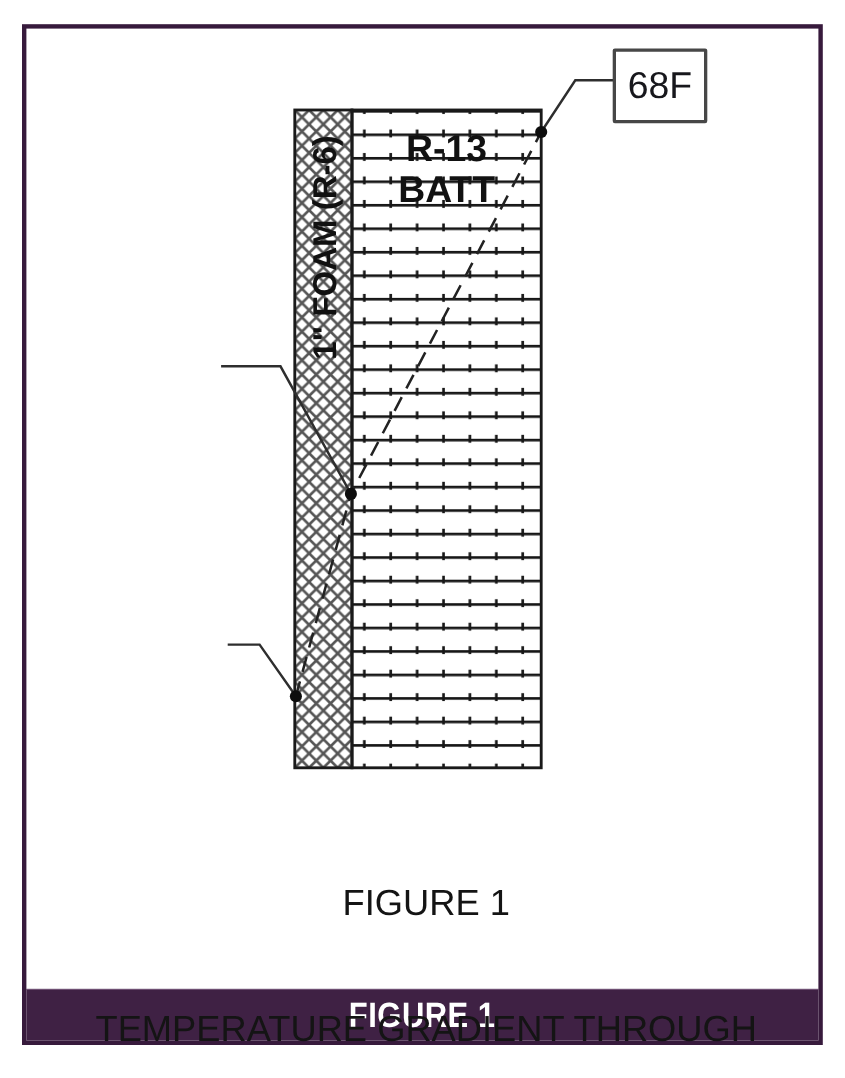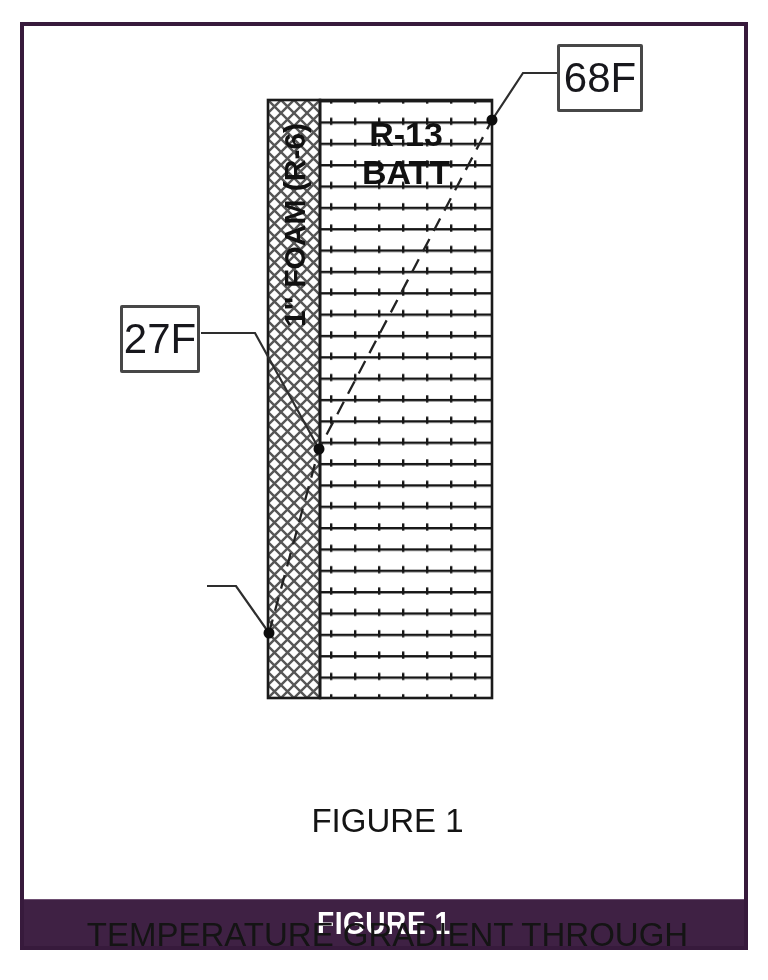--- a/index.html
+++ b/index.html
@@ -18,21 +18,21 @@
   }
   .figure-bar span{
     color:#ffffff;font-weight:bold;font-size:32px;letter-spacing:.5px;
     transform:scaleX(.88);white-space:nowrap;
   }
   .diagram-svg{position:absolute;left:0;top:0;width:768px;height:980px;}
   .temp-box{
     position:absolute;box-sizing:border-box;background:#ffffff;
     border:3px solid #474747;border-radius:2px;
     display:flex;align-items:center;justify-content:center;
-    font-size:42px;color:#17171c;
+    font-size:34px;color:#17171c;
   }
   .temp-box-68f{left:557px;top:44px;width:86px;height:68px;}
   .temp-box-27f{left:120px;top:305px;width:80px;height:68px;}
   .temp-box-8f{left:123px;top:557px;width:83px;height:68px;}
   .caption{
     position:absolute;left:0;top:726px;width:775px;text-align:center;
     font-size:33px;line-height:38px;color:#141414;white-space:pre;
   }
 </style>
 </head>
@@ -74,23 +74,20 @@
 
     <text x="406" y="146" text-anchor="middle" font-size="34" font-weight="bold" fill="#111111" font-family="Liberation Sans, sans-serif">R-13</text>
     <text x="406" y="184" text-anchor="middle" font-size="34" font-weight="bold" fill="#111111" font-family="Liberation Sans, sans-serif">BATT</text>
 
     <text x="294" y="236" text-anchor="middle" transform="rotate(-90 294 225)" font-size="30" font-weight="bold" fill="#111111" font-family="Liberation Sans, sans-serif">1" FOAM (R-6)</text>
   </svg>
 
   <div class="temp-box temp-box-68f">
     <span>68F</span>
   </div>
-  <div class="temp-box temp-box-27f">
-    <span>27F</span>
-  </div>
 
   <div class="caption">
     <div>FIGURE 1</div>
     <div>TEMPERATURE GRADIENT THROUGH</div>
     
   </div>
 
 </div>
 
 </body></html>

